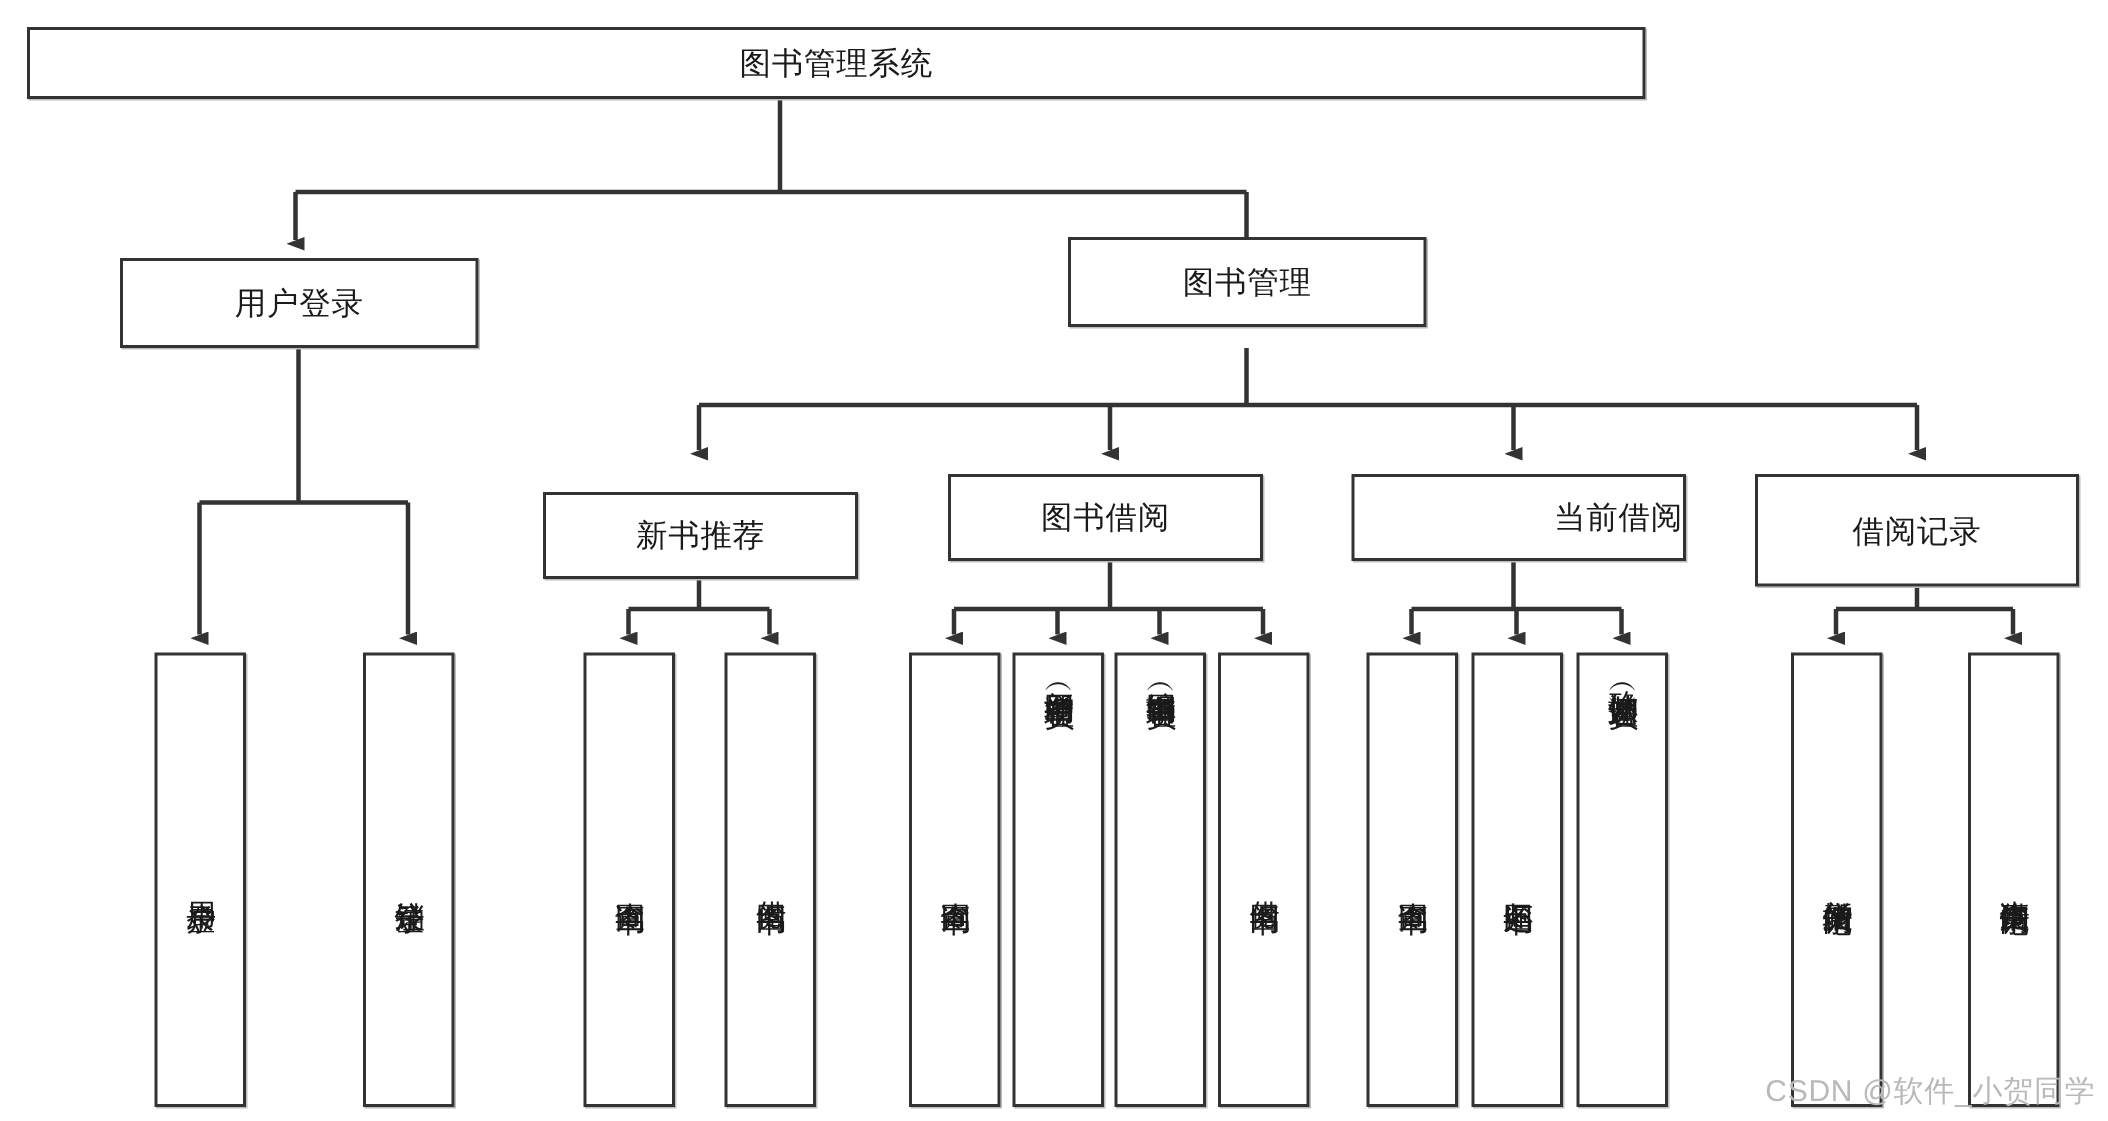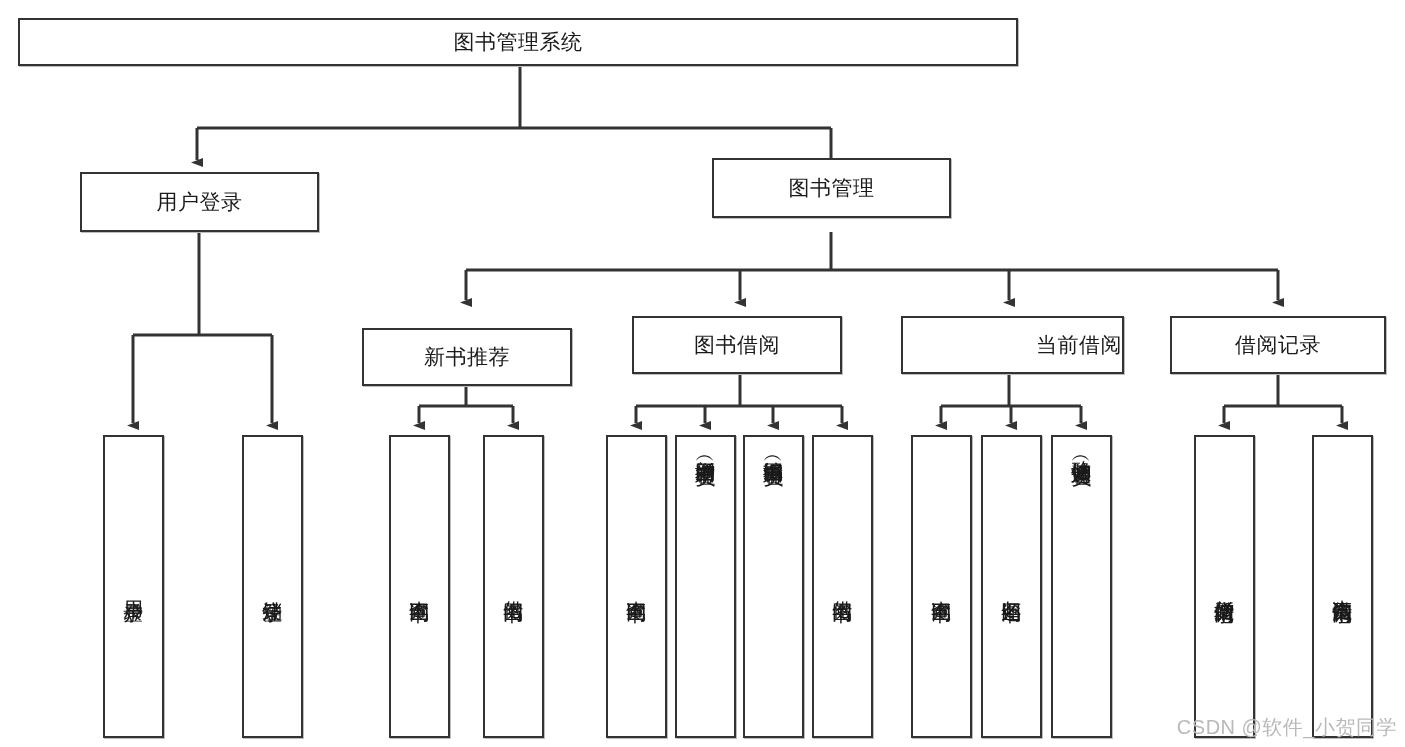--- a/index.html
+++ b/index.html
@@ -114,41 +114,41 @@
       <path d="M 1011 406 L 1011 423" marker-end="url(#arrow)"></path>
       <path d="M 1081 406 L 1081 423" marker-end="url(#arrow)"></path>
 
       <path d="M 1278 374 L 1278 406"></path>
       <path d="M 1224 406 L 1342 406"></path>
       <path d="M 1224 406 L 1224 423" marker-end="url(#arrow)"></path>
       <path d="M 1342 406 L 1342 423" marker-end="url(#arrow)"></path>
     </g>
   </svg>
 
-  <div class="node horiz" style="left:18px; top:18px; width:1000px; height:48px;">
+  <div class="node horiz" style="left:18px; top:18px; width:1079px; height:48px;">
     <span>图书管理系统</span>
   </div>
 
   <div class="node horiz" style="left:80px; top:172px; width:239px; height:60px;">
     <span>用户登录</span>
   </div>
   <div class="node horiz" style="left:712px; top:158px; width:239px; height:60px;">
     <span>图书管理</span>
   </div>
 
   <div class="node horiz" style="left:362px; top:316px; width:210px; height:58px;margin-top:12px;">
     <span>新书推荐</span>
   </div>
   <div class="node horiz" style="left:632px; top:316px; width:210px; height:58px;">
     <span>图书借阅</span>
   </div>
   <div class="node horiz" style="left:901px; top:316px; width:223px; height:58px;justify-content:flex-end;">
     <span>当前借阅</span>
   </div>
-  <div class="node horiz" style="left:1170px; top:316px; width:216px; height:58px;">
+  <div class="node horiz" style="left:1170px; top:316px; width:216px; height:75px;">
     <span>借阅记录</span>
   </div>
 
   <div class="node vert centered" style="left:103px; top:435px; width:61px; height:303px;">
     <span class="vlabel">用户登录</span>
   </div>
   <div class="node vert centered" style="left:242px; top:435px; width:61px; height:303px;">
     <span class="vlabel">注销登录</span>
   </div>
 

